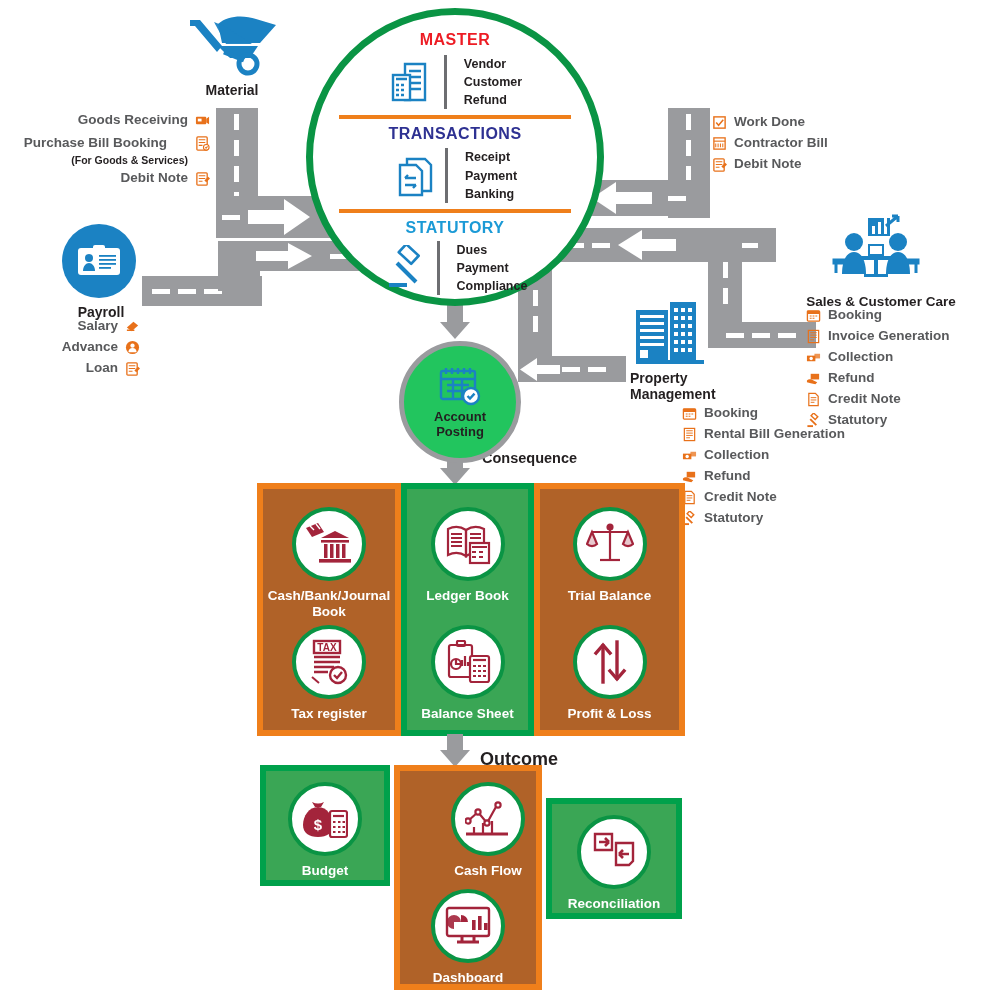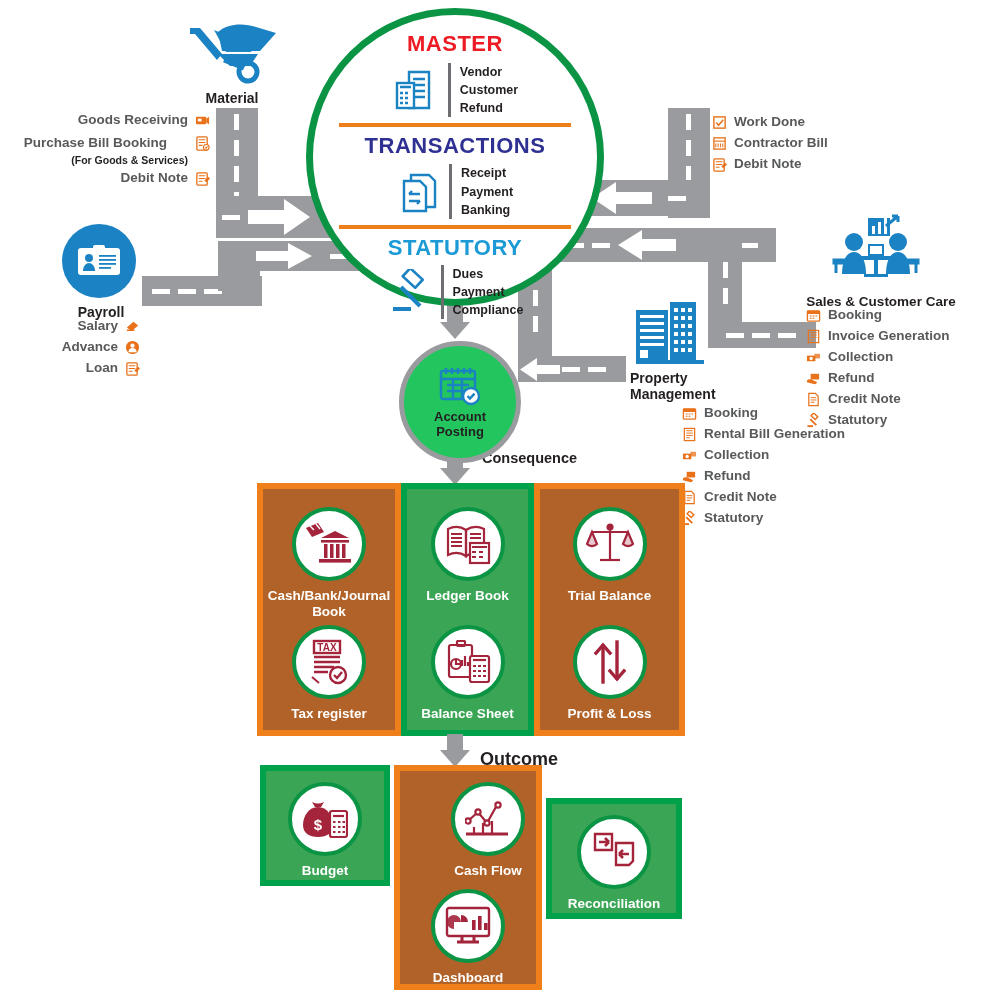--- a/index.html
+++ b/index.html
@@ -10,23 +10,23 @@
   
   .lbl{font-weight:bold;color:#231f20;}
   
   .road{position:absolute;background:#9a9b9e;}
   .dashV{position:absolute;background:#ffffff;width:5px;}
   .dashH{position:absolute;background:#ffffff;height:5px;}
   
   #hub{position:absolute;left:306px;top:8px;width:298px;height:298px;
        border:7px solid #0a9444;border-radius:50%;background:#ffffff;
        box-sizing:border-box;z-index:6;}
-  .hubTitle{text-align:center;font-weight:bold;font-size:22px;letter-spacing:.5px;}
+  .hubTitle{text-align:center;font-weight:bold;font-size:16px;letter-spacing:.5px;}
   .hubRow{display:flex;align-items:center;justify-content:center;gap:6px;}
-  .hubItems{border-left:3px solid #6d6e71;padding-left:9px;}
+  .hubItems{border-left:3px solid #6d6e71;padding-left:17px;}
   .hubItems div{font-size:12.5px;font-weight:bold;color:#231f20;line-height:1.45;}
   .hubRule{height:4px;background:#ef7f1b;margin:6px auto;width:232px;}
   
   #acct{position:absolute;left:399px;top:341px;width:112px;height:112px;
         border:5px solid #9a9b9e;border-radius:50%;background:#22c55e;z-index:6;
         display:flex;flex-direction:column;align-items:center;justify-content:center;}
   #acct .t{font-size:13px;font-weight:bold;color:#231f20;line-height:1.15;text-align:center;}
   
   .panel{position:absolute;box-sizing:border-box;}
   .pOrange{background:#b06228;border:6px solid #ef7f1b;}
@@ -178,21 +178,21 @@
         </svg>
         <div class="hubItems">
           <div>Dues</div>
           <div>Payment</div>
           <div>Compliance</div>
         </div>
       </div>
     </div>
   </div>
 
-  <div class="abs" style="left:176px;top:18px;width:112px;">
+  <div class="abs" style="left:176px;top:10px;width:112px;">
     <svg width="96" height="66" viewBox="0 0 96 66" style="margin-left:8px;">
       <g fill="#1b82c3">
         <path d="M34 14 c10 -9 26 -9 38 -5 l20 6 -16 18 H38 z"></path>
         <path d="M30 12 l10 4 28 18 h-26 z" opacity="0.95"></path>
         <path d="M6 10 h10 l22 26 -5 6 -22 -26 H6 z"></path>
         <path d="M34 36 h40 l-8 12 H46 z"></path>
       </g>
       <g fill="none" stroke="#1b82c3" stroke-width="5">
         <circle cx="64" cy="54" r="9"></circle>
         <path d="M40 42 L60 50"></path>

